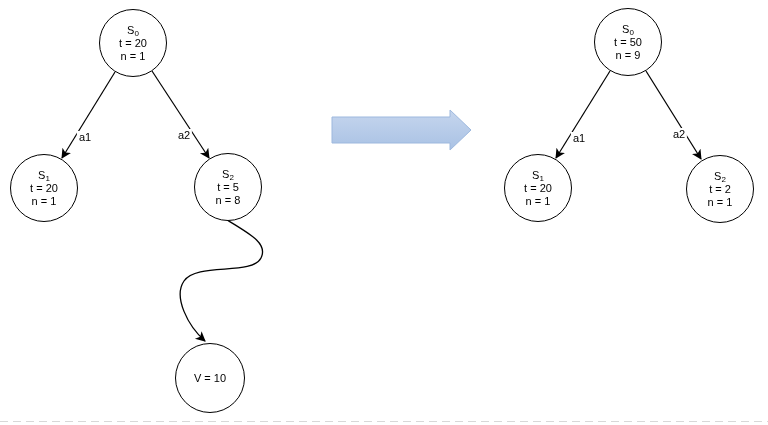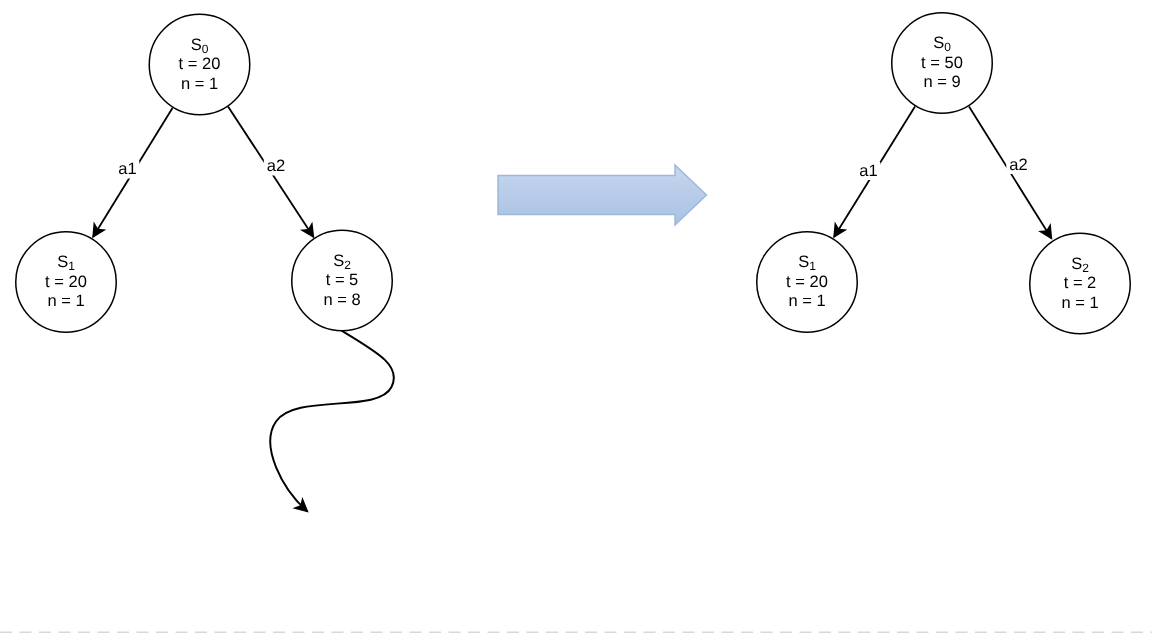--- a/index.html
+++ b/index.html
@@ -39,20 +39,21 @@
     vertical-align: -2px;
   }
   .edge-label {
     position: absolute;
     transform: translate(-50%, -50%);
     background: #ffffff;
     padding: 0 2px;
     font-size: 11px;
     color: #000000;
     white-space: nowrap;
+    margin-top: 24px;
   }
 </style>
 </head>
 <body>
 
 <div class="canvas">
 
   <svg class="wires" viewBox="0 0 768 425">
     <defs>
       <marker id="arrow" markerUnits="userSpaceOnUse" markerWidth="12" markerHeight="12" refX="9" refY="5" orient="auto">
@@ -88,20 +89,23 @@
     <div class="nl">t = 20</div>
     <div class="nl">n = 1</div>
   </div>
 
   <div class="node" style="left:228px; top:187px; width:68px; height:68px;">
     <div class="nl"><span>S</span><sub class="sub">2</sub></div>
     <div class="nl">t = 5</div>
     <div class="nl">n = 8</div>
   </div>
 
+  <div class="node" style="left:210px; top:378px; width:70px; height:70px;">
+    <div class="nl">V = 10</div>
+  </div>
 
   <div class="edge-label" style="left:85px; top:113px;">a1</div>
   <div class="edge-label" style="left:184px; top:111px;">a2</div>
 
   <div class="node" style="left:628px; top:42px; width:68px; height:68px;">
     <div class="nl"><span>S</span><sub class="sub">0</sub></div>
     <div class="nl">t = 50</div>
     <div class="nl">n = 9</div>
   </div>
 

